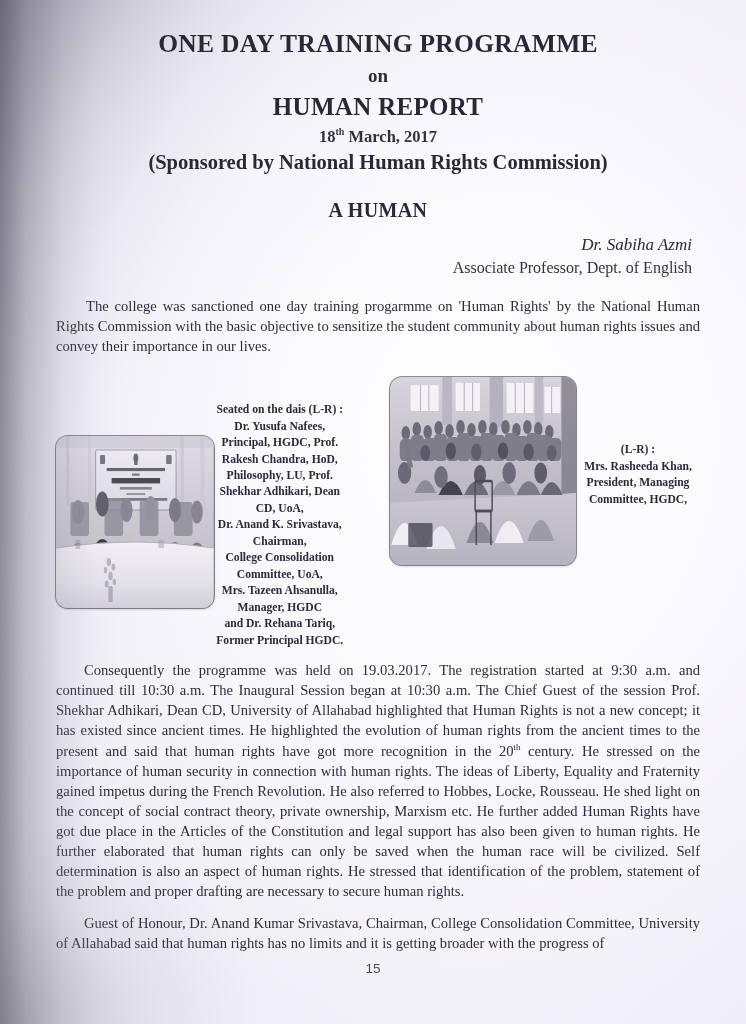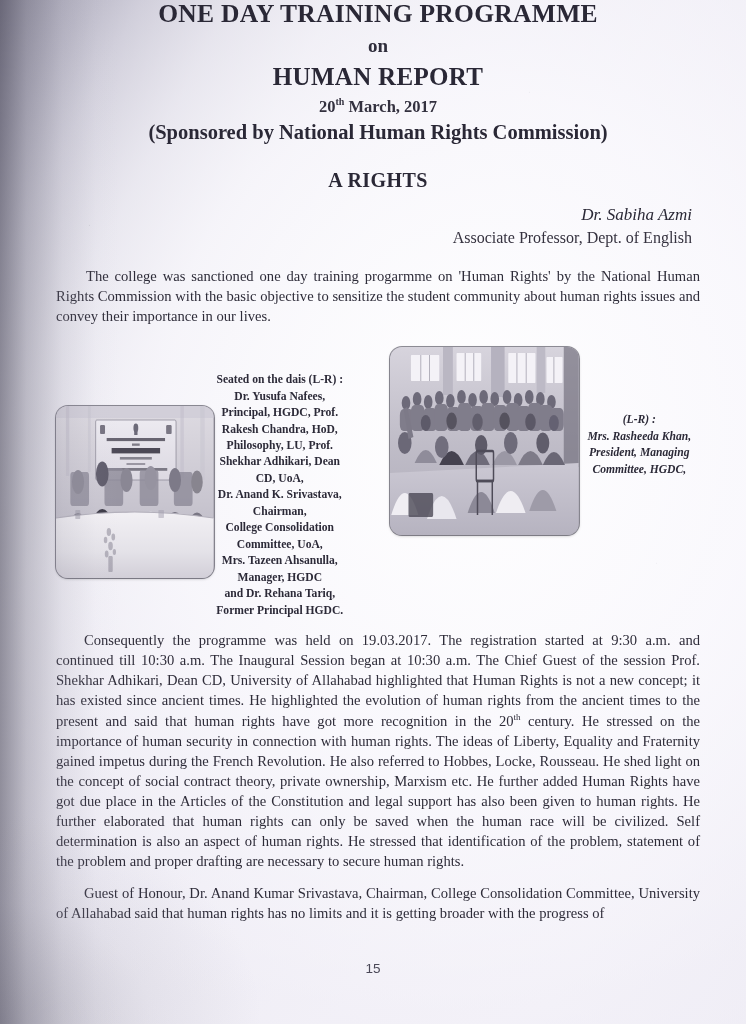--- a/index.html
+++ b/index.html
@@ -67,21 +67,21 @@
   }
 
   .content {
     position: relative;
     z-index: 3;
     padding: 0 46px 0 56px;
     color: #2c2a38;
   }
 
   
-  .title-block { text-align: center; }
+  .title-block { text-align: center; padding-top: 30px; }
   .t-main {
     font-size: 25.5px;
     font-weight: bold;
     letter-spacing: 0.3px;
     line-height: 1.08;
     color: #2a2836;
   }
   .t-on {
     font-size: 19px;
     font-weight: bold;
@@ -170,21 +170,21 @@
   .photo svg { display: block; width: 100%; height: 100%; }
 
   .caption {
     font-size: 11.6px;
     font-weight: bold;
     line-height: 1.42;
     text-align: center;
     color: #2c2a38;
     margin-top: 7px;
   }
-  .caption.right-cap { margin-top: 8px; font-style: italic; }
+  .caption.right-cap { margin-top: 8px; }
 
   
   .folio {
     position: absolute;
     left: 0; right: 0;
     bottom: 48px;
     text-align: center;
     font-size: 13.5px;
     color: #4a4857;
     font-family: "Liberation Sans", sans-serif;
@@ -210,25 +210,25 @@
 <body>
 
 <div id="page">
 
   <div class="content">
 
     <div class="title-block">
       <div class="t-main">ONE DAY TRAINING PROGRAMME</div>
       <div class="t-on">on</div>
       <div class="t-sub">HUMAN REPORT</div>
-      <div class="t-date"><span>20</span><sup>th</sup><span> March, 2017</span></div>
+      <div class="t-date"><span>18</span><sup>th</sup><span> March, 2017</span></div>
       <div class="t-spons">(Sponsored by National Human Rights Commission)</div>
     </div>
 
-    <div class="t-report">A RIGHTS</div>
+    <div class="t-report">A HUMAN</div>
 
     <div class="byline">
       <div class="by-name">Dr. Sabiha Azmi</div>
       <div class="by-role">Associate Professor, Dept. of English</div>
     </div>
 
     <p class="para first">The college was sanctioned one day training progarmme on 'Human Rights' by the National Human Rights Commission with the basic objective to sensitize the student community about human rights issues and convey their importance in our lives.</p>
 
     <div class="photos">
 

